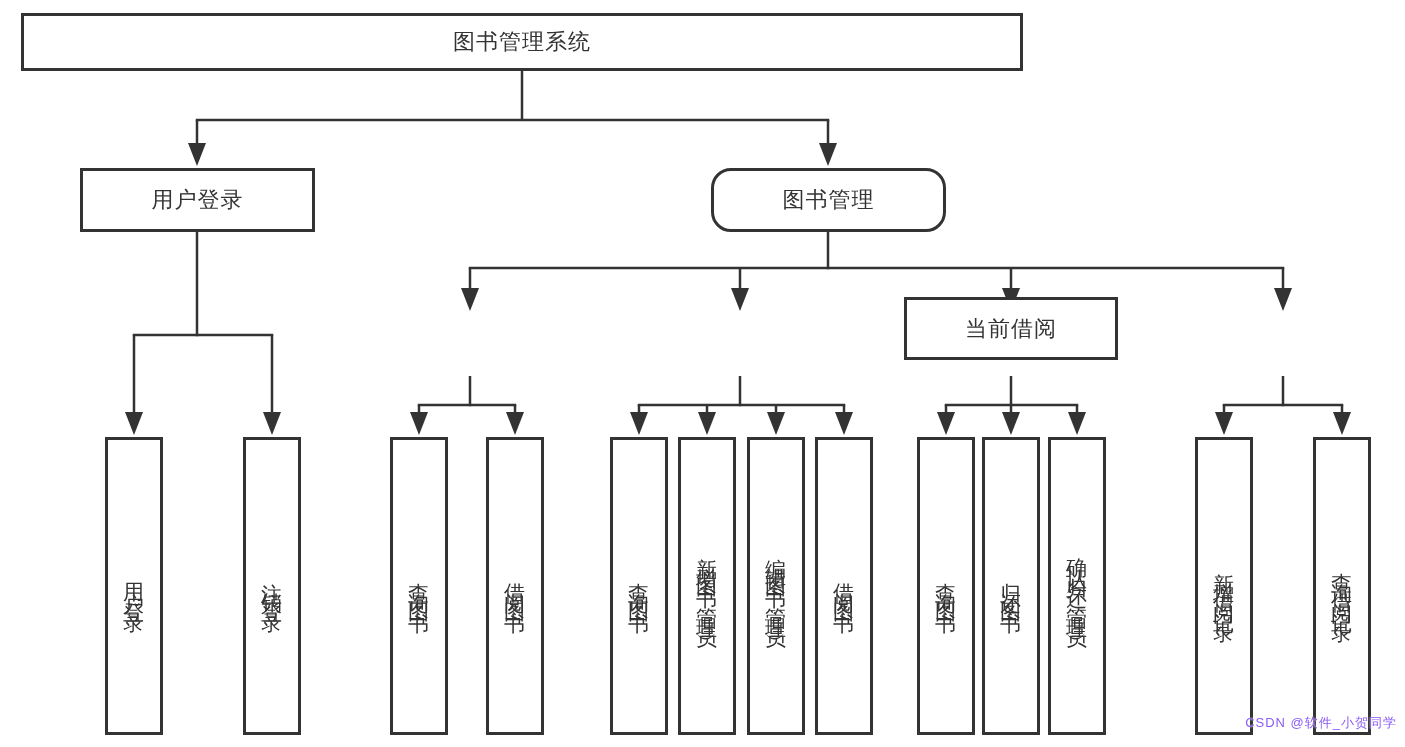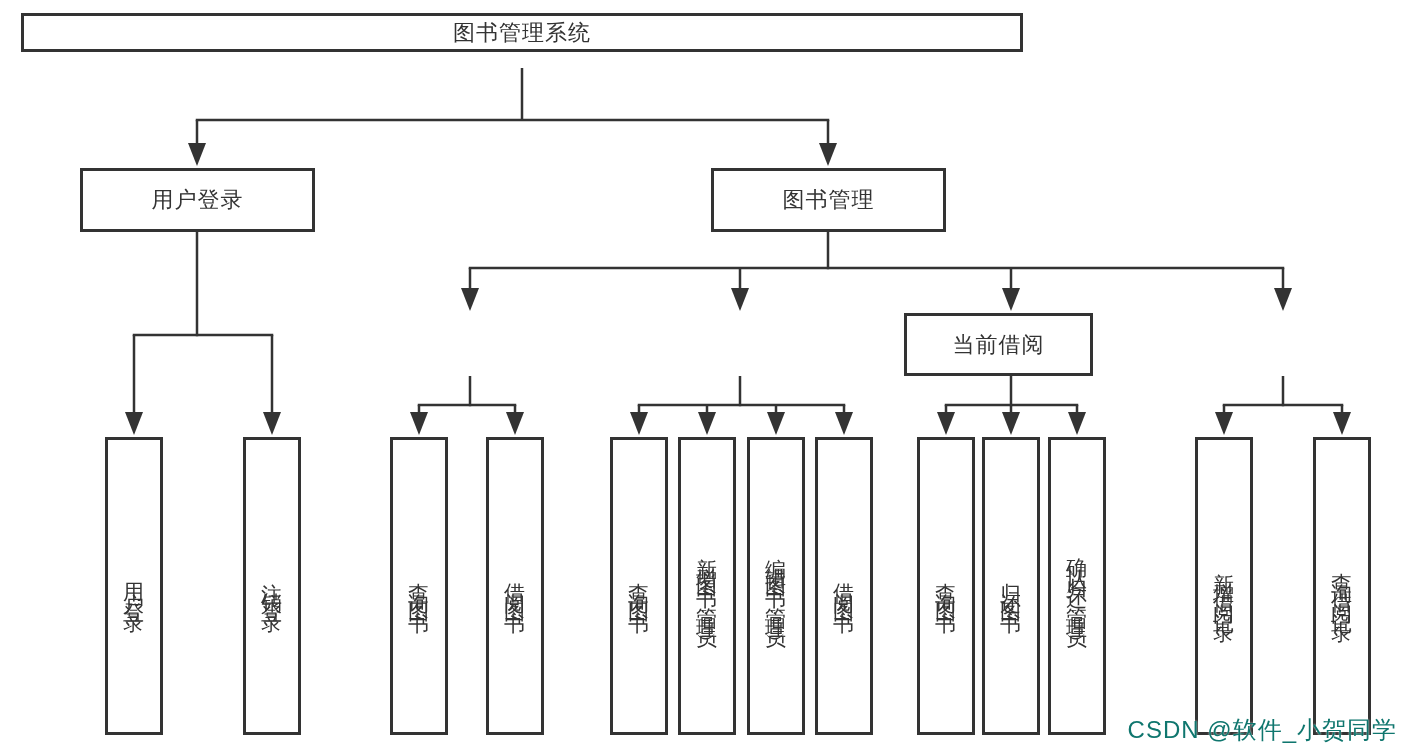--- a/index.html
+++ b/index.html
@@ -50,23 +50,23 @@
     font-size: 21px;
     letter-spacing: 10px;
     color: #333333;
     line-height: 1;
     white-space: nowrap;
   }
   .watermark {
     position: absolute;
     top: 714px;
     right: 8px;
-    font-size: 24px;
+    font-size: 13px;
     letter-spacing: 1px;
-    color: #0f766e;
+    color: #8b5cf6;
     text-shadow: 0 0 2px #ffffff;
     white-space: nowrap;
     z-index: 5;
   }
 </style>
 </head>
 <body>
 
 <div class="canvas">
 
@@ -152,32 +152,32 @@
       <line x1="1222.75" y1="405" x2="1343.25" y2="405"></line>
       <line x1="1224" y1="405" x2="1224" y2="415"></line>
       <line x1="1342" y1="405" x2="1342" y2="415"></line>
     </g>
     <g fill="#333333" stroke="none">
       <polygon points="1215,412 1233,412 1224,435"></polygon>
       <polygon points="1333,412 1351,412 1342,435"></polygon>
     </g>
   </svg>
 
-  <div class="node" style="left:21px; top:13px; width:1002px; height:39px;">
+  <div class="node" style="left:21px; top:13px; width:1002px; height:58px;">
     <span class="lbl">图书管理系统</span>
   </div>
 
   <div class="node" style="left:80px; top:168px; width:235px; height:64px;">
     <span class="lbl">用户登录</span>
   </div>
-  <div class="node" style="left:711px; top:168px; width:235px; height:64px;">
+  <div class="node" style="left:711px; top:168px; width:235px; height:64px;border-radius:20px;">
     <span class="lbl">图书管理</span>
   </div>
 
-  <div class="node" style="left:904px; top:313px; width:189px; height:63px;">
+  <div class="node" style="left:904px; top:297px; width:214px; height:63px;">
     <span class="lbl">当前借阅</span>
   </div>
 
   <div class="leaf" style="left:105px;">
     <span class="vlbl">用户登录</span>
   </div>
   <div class="leaf" style="left:243px;">
     <span class="vlbl">注销登录</span>
   </div>
 

